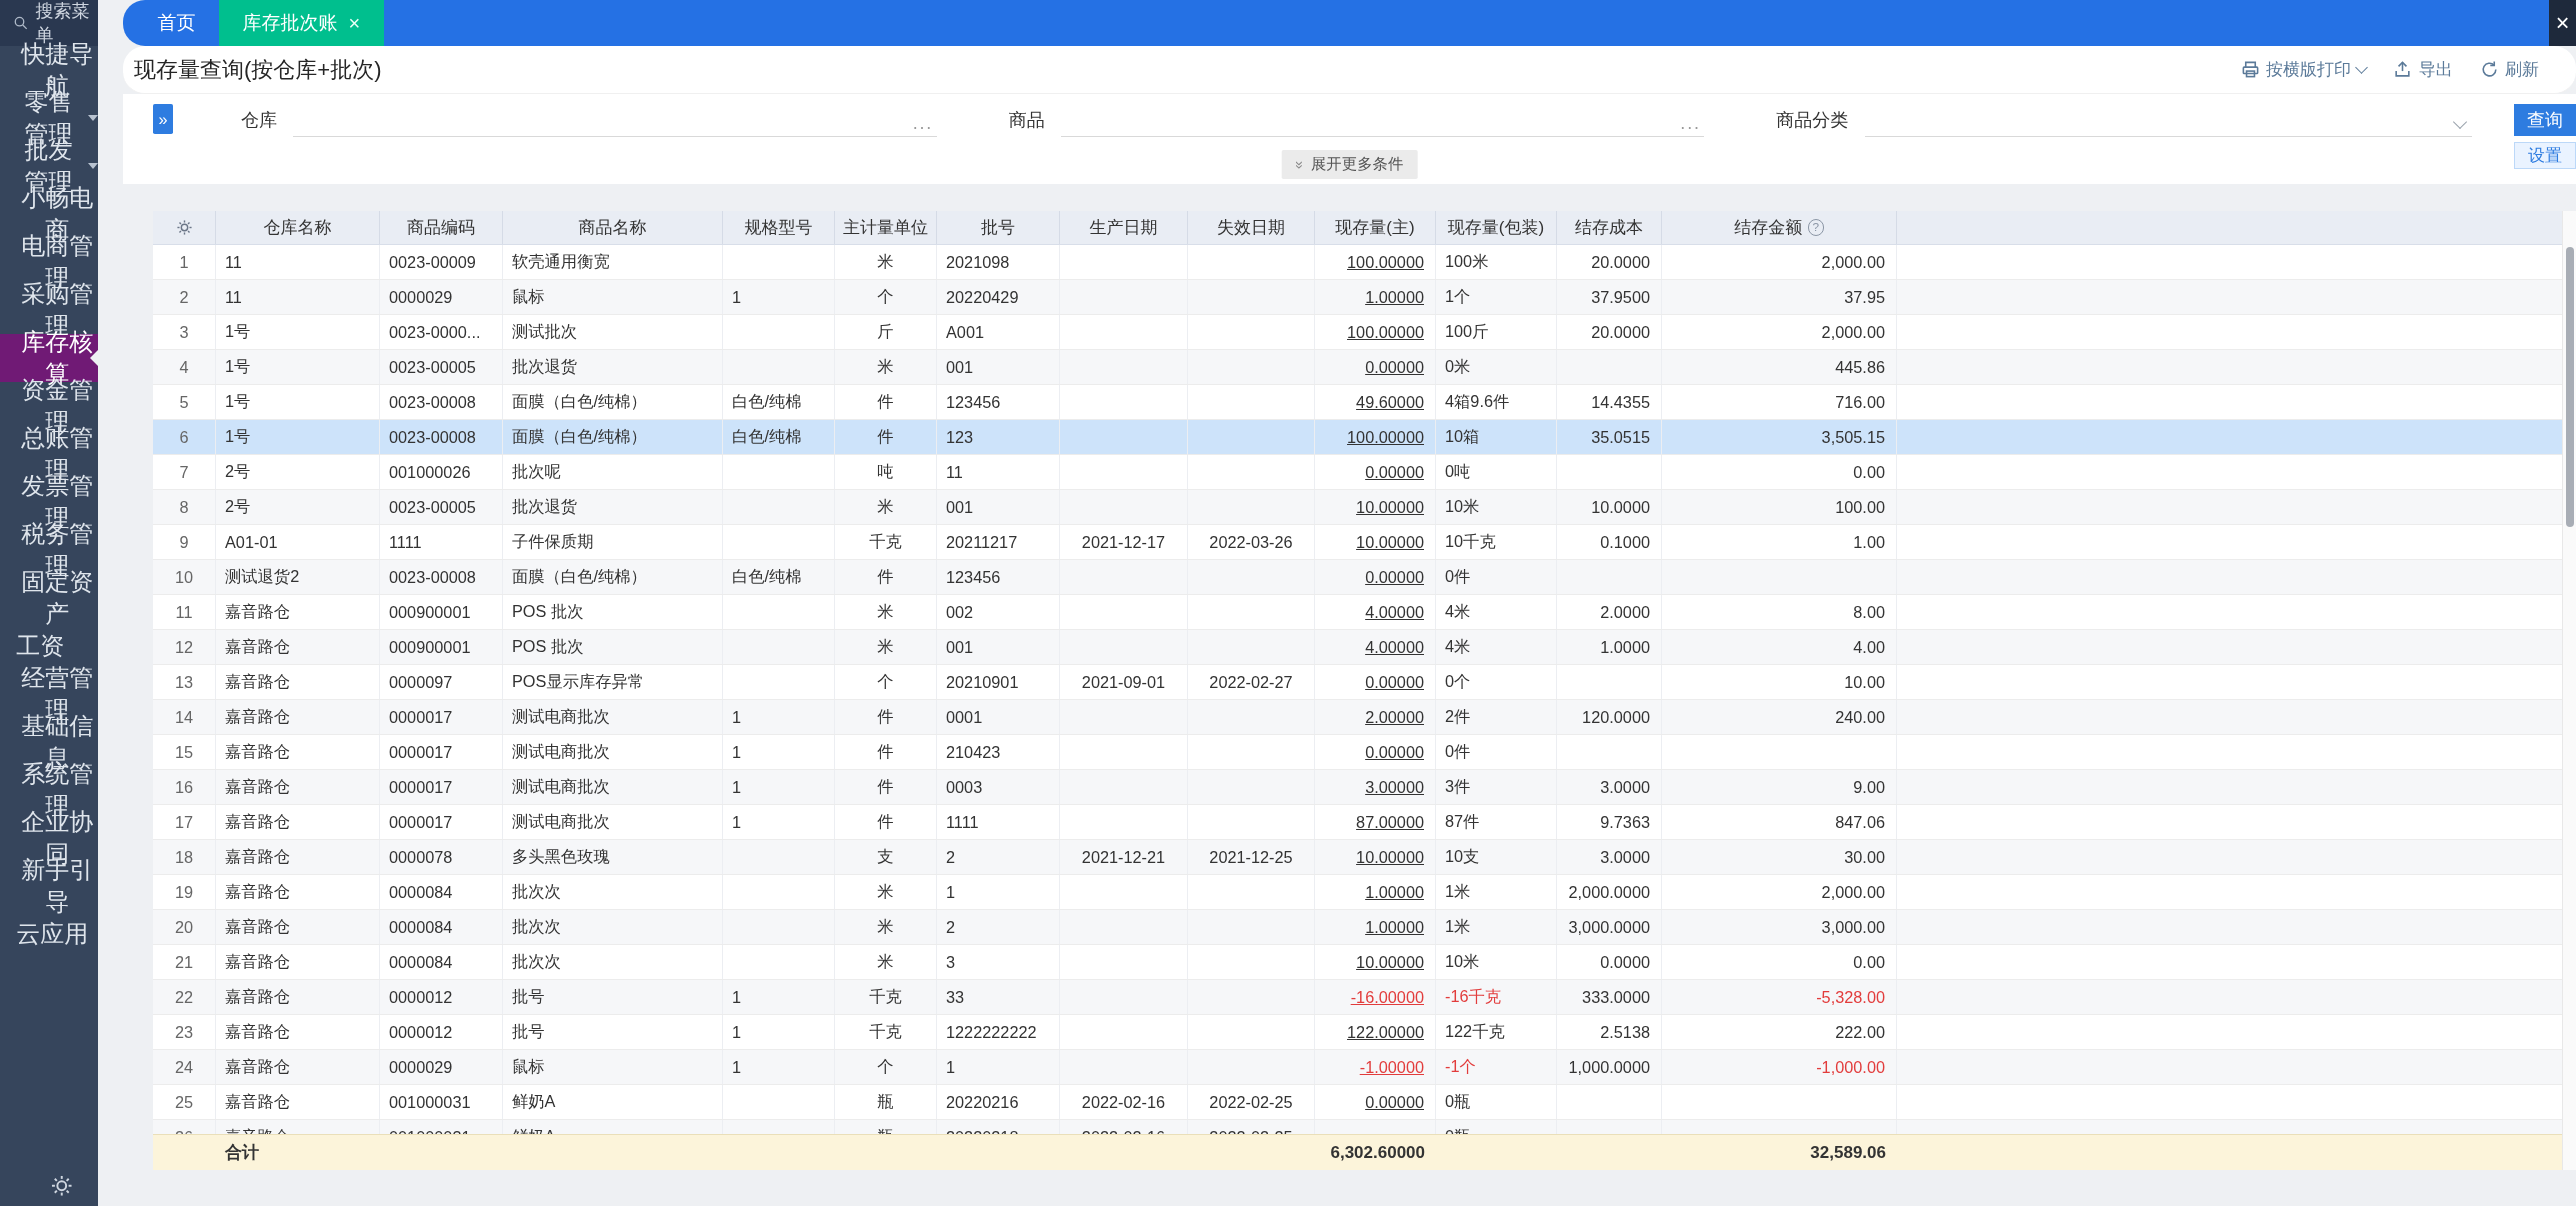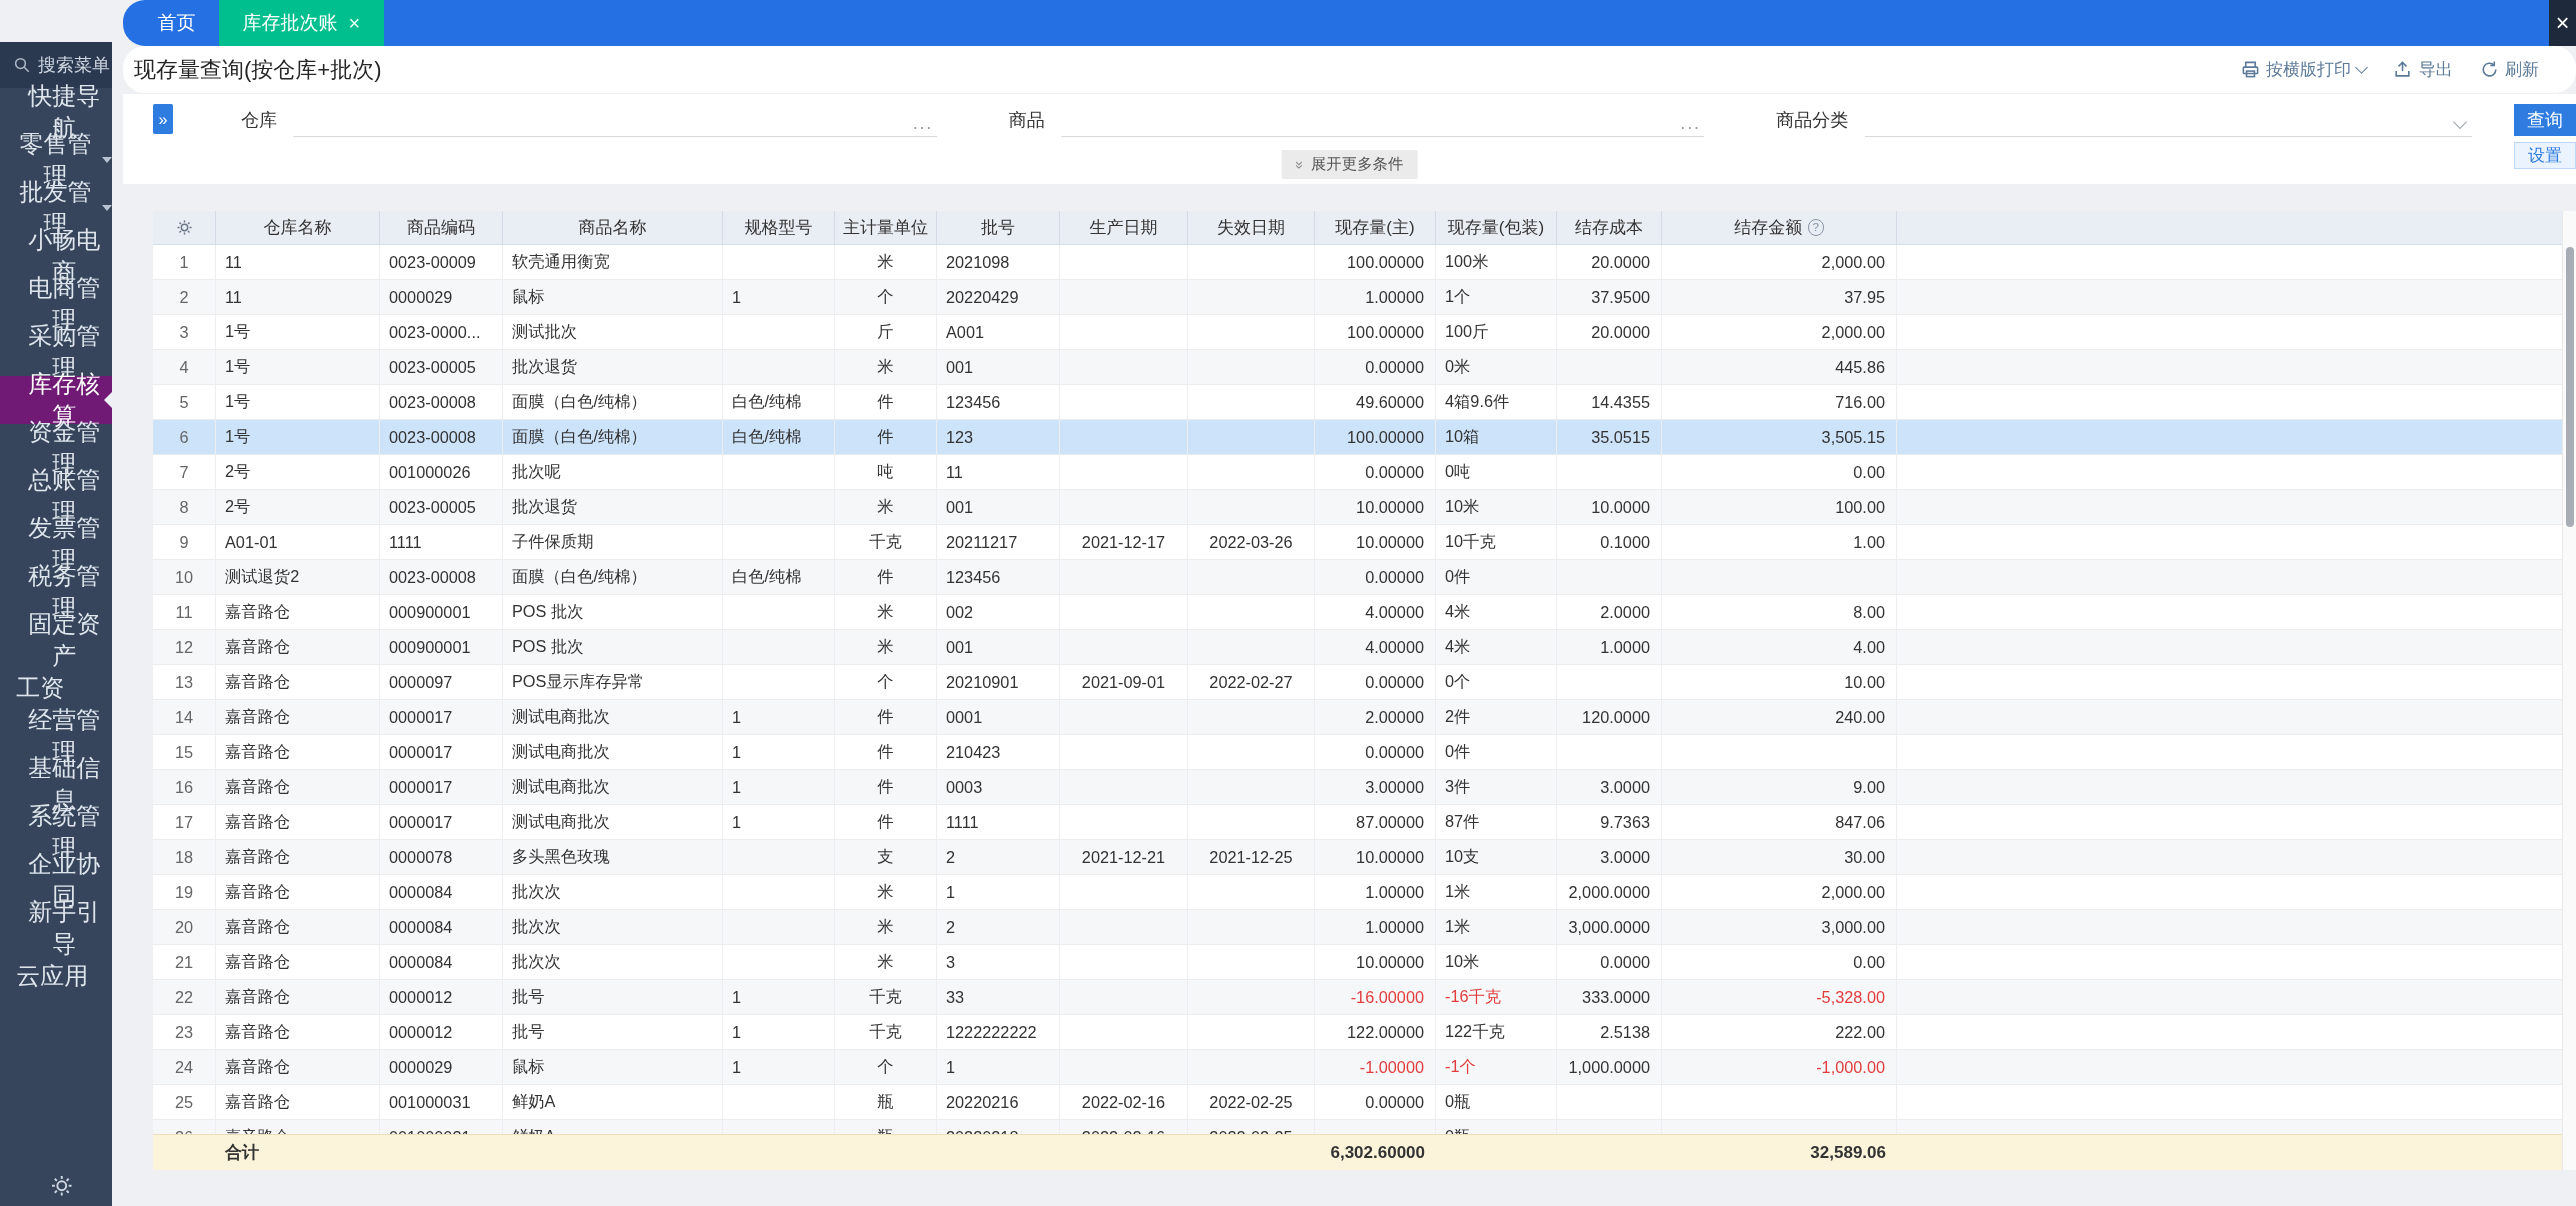--- a/index.html
+++ b/index.html
@@ -1,20 +1,20 @@
 <!DOCTYPE html>
 <html style="font-size:14.5px"><head>
 <meta charset="utf-8">
 <style>
   * { box-sizing: border-box; margin: 0; padding: 0; }
   html,body { width:2576px; height:1206px; overflow:hidden; }
   body { font-family:"Liberation Sans","DejaVu Sans",sans-serif; background:#eef0f3; position:relative; }
 
   
-  .sidebar { position:absolute; left:0; top:0; bottom:0; width:112px; background:#36455c; z-index:5;margin-top:42px; }
+  .sidebar { position:absolute; left:0; top:0; bottom:0; width:98px; background:#36455c; z-index:5; }
   .sb-search { height:46px; background:#2a3850; display:flex; align-items:center; gap:7.2px; padding-left:12.7px; color:#cfd6e0; font-size:18px; cursor:pointer; }
   .sb-search svg { width:18px; height:18px; stroke:#aeb9c8; }
   .menu-item { position:relative; height:48px; display:flex; align-items:center; padding-left:16.3px; color:#dfe5ec; font-size:24px; cursor:pointer;text-align:center; }
   .menu-item .caret-down { margin-left:7.2px; width:0; height:0; border-left:5.4px solid transparent; border-right:5.4px solid transparent; border-top:6.3px solid #b8c2d0; }
   .menu-item.active { background:#701a75; color:#ffffff; }
   .menu-item.active::after { content:""; position:absolute; right:0; top:50%; transform:translateY(-50%); border-top:8.1px solid transparent; border-bottom:8.1px solid transparent; border-right:8.1px solid #eef0f3; }
   .sb-gear { position:absolute; bottom:9px; left:0; width:123px; display:flex; justify-content:center; color:#cfd6e0; cursor:pointer; }
   .sb-gear svg { width:23.5px; height:23.5px; stroke:#cfd6e0; }
 
   
@@ -58,21 +58,21 @@
   .help { width:16.3px; height:16.3px; border:0.9px solid #8b96a5; border-radius:50%; color:#8b96a5; font-size:11.8px; display:flex; align-items:center; justify-content:center; cursor:pointer; }
   .tbody { flex:1; overflow:hidden; position:relative; }
   .tr { display:flex; height:35px; border-bottom:0.9px solid #ececec; background:#fff; cursor:pointer; }
   .tbody .tr:nth-child(even) { background:#f6f7f9; }
   .tbody .tr.hl { background:#cde3fa; }
   .td { display:flex; align-items:center; font-size:16.3px; color:#333; border-right:0.9px solid #eceef2; flex-shrink:0; overflow:hidden; white-space:nowrap; }
   .td.last, .th.last { border-right:none; flex:1; }
   .c { justify-content:center; }
   .l { justify-content:flex-start; padding-left:9px; }
   .r { justify-content:flex-end; padding-right:11px; }
-  .qlink { cursor:pointer; }
+  .qlink { text-decoration:underline; cursor:pointer; }
   .neg { color:#e23c3c; }
   .rownum { color:#666; }
 
   .w-num{width:63px}.w-wh{width:164px}.w-code{width:123px}.w-name{width:220px}.w-spec{width:112px}
   .w-unit{width:102px}.w-batch{width:123px}.w-date{width:128px}.w-date2{width:127px}
   .w-qty{width:121px}.w-pkg{width:121px}.w-cost{width:105px}.w-amt{width:235px}
 
   .total-row { height:36px; flex-shrink:0; background:#fcf4da; border-top:0.9px solid #eadfb9; display:flex; font-weight:bold; }
   .total-row .td { border-right:none; font-size:17px; }
 

